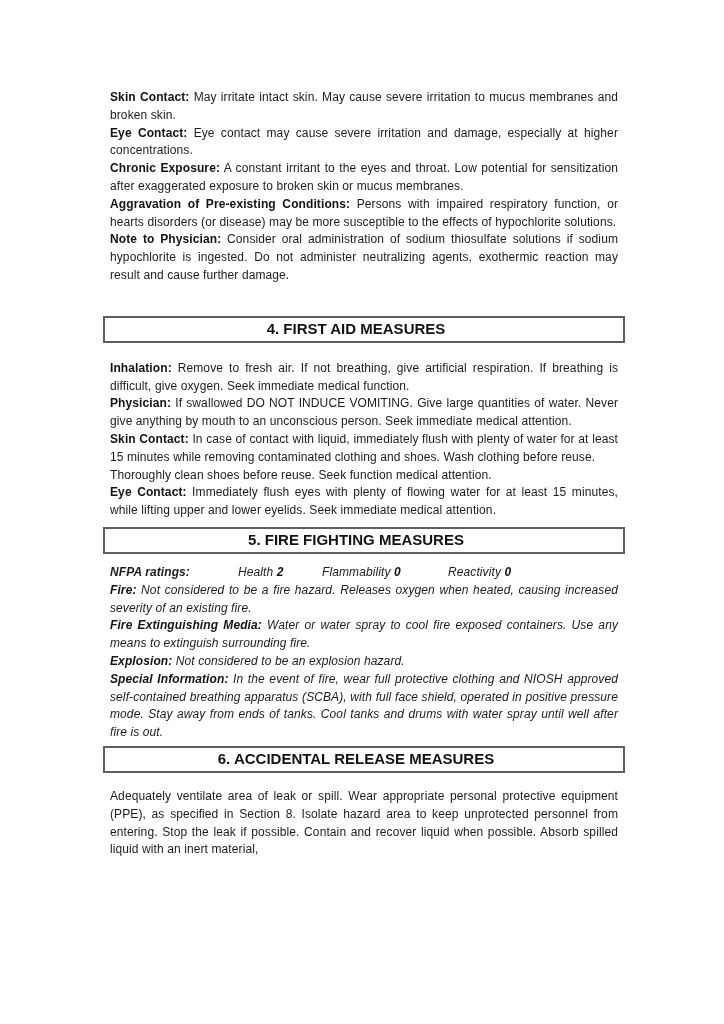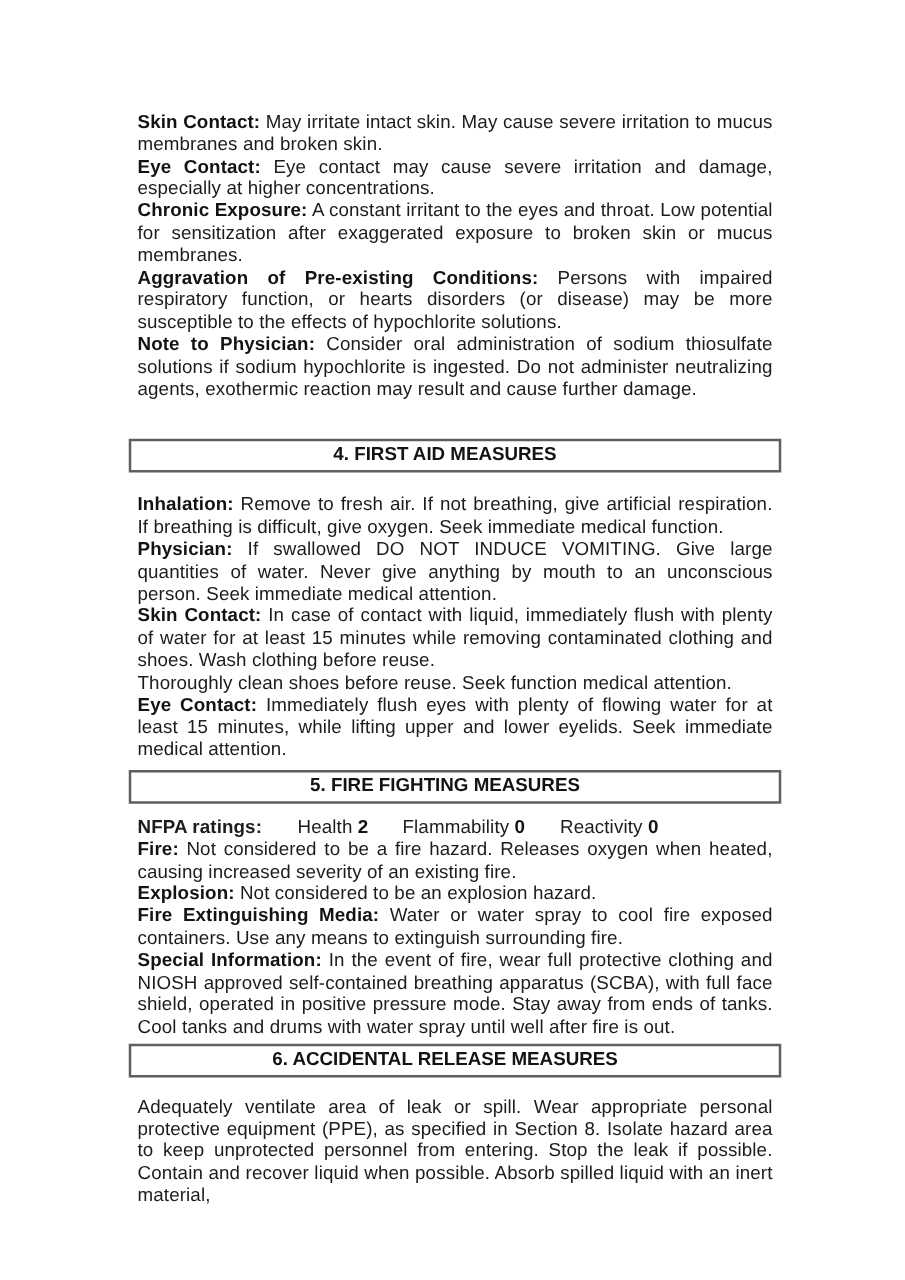--- a/index.html
+++ b/index.html
@@ -11,40 +11,40 @@
     color: #1c1c1c;
     overflow: hidden;
   }
   .content {
     position: absolute;
     left: 103px; top: 0;
     width: 522px;
     padding-top: 89px;
   }
   .para {
-    font-size: 15px;
+    font-size: 12px;
     line-height: 17.8px;
     text-align: justify;
     margin: 0 7px;
     letter-spacing: 0.1px;
   }
   .para b, .section-header { color: #131313; }
   .section-header {
     border: 2px solid #5f5f5f;
     text-align: center;
     font-weight: bold;
     font-size: 15px;
     line-height: 18px;
     padding: 2px 16px 3px 0;
     background: #ffffff;
   }
   .header-first-aid { margin-top: 31px; }
   .block-first-aid { margin-top: 17px; }
   .header-fire    { margin-top: 7px; }
-  .block-fire     { margin-top: 10px; }
+  .block-fire     { margin-top: 10px; font-style: italic; }
   .header-release { margin-top: 4px; }
   .block-release  { margin-top: 15px; }
   .nfpa { text-align: left; white-space: nowrap; }
   .nfpa-label  { display: inline-block; width: 128px; font-weight: bold; }
   .nfpa-cell-0 { display: inline-block; width: 84px; }
   .nfpa-cell-1 { display: inline-block; width: 126px; }
   .nfpa-cell-2 { display: inline-block; }
 </style>
 </head>
 <body>
@@ -71,22 +71,22 @@
     <p class="para"><b>Eye Contact:</b><span> Immediately flush eyes with plenty of flowing water for at least 15 minutes, while lifting upper and lower eyelids. Seek immediate medical attention.</span></p>
   </div>
 
   <div class="section-header header-fire">
     <span>5. FIRE FIGHTING MEASURES</span>
   </div>
 
   <div class="para-block block-fire">
     <p class="para nfpa"><span class="nfpa-label">NFPA ratings:</span><span class="nfpa-cell-0"><span>Health</span> <b>2</b></span><span class="nfpa-cell-1"><span>Flammability</span> <b>0</b></span><span class="nfpa-cell-2"><span>Reactivity</span> <b>0</b></span></p>
     <p class="para"><b>Fire:</b><span> Not considered to be a fire hazard. Releases oxygen when heated, causing increased severity of an existing fire.</span></p>
+    <p class="para"><b>Fire Extinguishing Media:</b><span> Water or water spray to cool fire exposed containers. Use any means to extinguish surrounding fire.</span></p>
     <p class="para"><b>Explosion:</b><span> Not considered to be an explosion hazard.</span></p>
-    <p class="para"><b>Fire Extinguishing Media:</b><span> Water or water spray to cool fire exposed containers. Use any means to extinguish surrounding fire.</span></p>
     <p class="para"><b>Special Information:</b><span> In the event of fire, wear full protective clothing and NIOSH approved self-contained breathing apparatus (SCBA), with full face shield, operated in positive pressure mode. Stay away from ends of tanks. Cool tanks and drums with water spray until well after fire is out.</span></p>
   </div>
 
   <div class="section-header header-release">
     <span>6. ACCIDENTAL RELEASE MEASURES</span>
   </div>
 
   <div class="para-block block-release">
     <p class="para"><b></b><span>Adequately ventilate area of leak or spill. Wear appropriate personal protective equipment (PPE), as specified in Section 8. Isolate hazard area to keep unprotected personnel from entering. Stop the leak if possible. Contain and recover liquid when possible. Absorb spilled liquid with an inert material,</span></p>
   </div>

